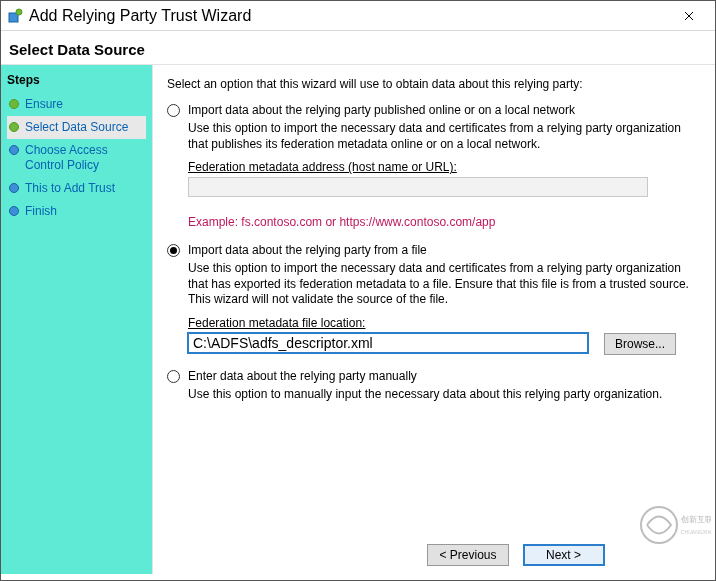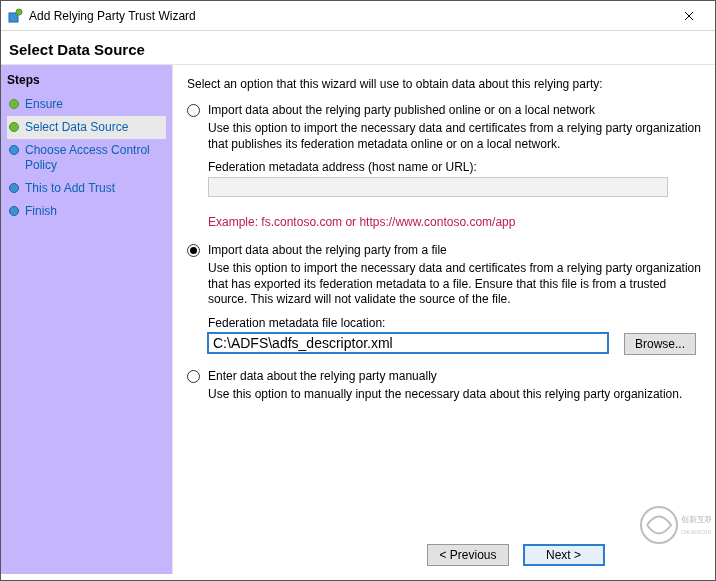--- a/index.html
+++ b/index.html
@@ -20,44 +20,44 @@
     align-items: center;
     padding: 0 4px 0 6px;
     border-bottom: 1px solid #d8d8d8;
     background: #fff;
   }
   .titlebar .icon {
     width: 16px; height: 16px;
     display: flex; align-items: center; justify-content: center;
     margin-right: 6px;
   }
-  .titlebar .title { flex: 1; font-size: 12px; }
+  .titlebar .title { flex: 1; font-size: 16px; }
   .titlebar .close {
     width: 44px; height: 28px;
     display: flex; align-items: center; justify-content: center;
     font-size: 14px;
   }
   .header {
     padding: 10px 8px 6px 8px;
     border-bottom: 1px solid #e3e3e3;
     background: #fff;
   }
   .header-title {
     font-size: 15px;
     font-weight: bold;
   }
   .body {
     display: flex;
     height: calc(100% - 30px - 40px);
   }
   .sidebar {
-    width: 172px;
+    width: 152px;
     padding: 8px 6px;
     border-right: 1px solid #e3e3e3;
-    background: #c4b5fd;
+    background: #5eead4;
   }
   .sidebar-heading {
     font-weight: bold;
     font-size: 12px;
     margin-bottom: 6px;
   }
   .step {
     display: flex;
     align-items: flex-start;
     padding: 4px 2px;
@@ -102,21 +102,21 @@
     width: 7px; height: 7px;
     background: #000;
     border-radius: 50%;
   }
   .option-title { }
   .option-desc {
     margin: 4px 0 8px 21px;
     line-height: 1.3;
   }
   .field-block { margin-left: 21px; }
-  .field-label { margin-bottom: 3px; }
+  .field-label { margin-bottom: 3px; text-decoration: underline; }
   .text-input {
     width: 460px;
     height: 20px;
     border: 1px solid #a7a7a7;
     padding: 2px 4px;
     font-family: inherit;
     font-size: 14px;
     background: #fff;
   }
   .text-input.disabled { background: #f2f2f2; border-color: #c8c8c8; color: #888; }

